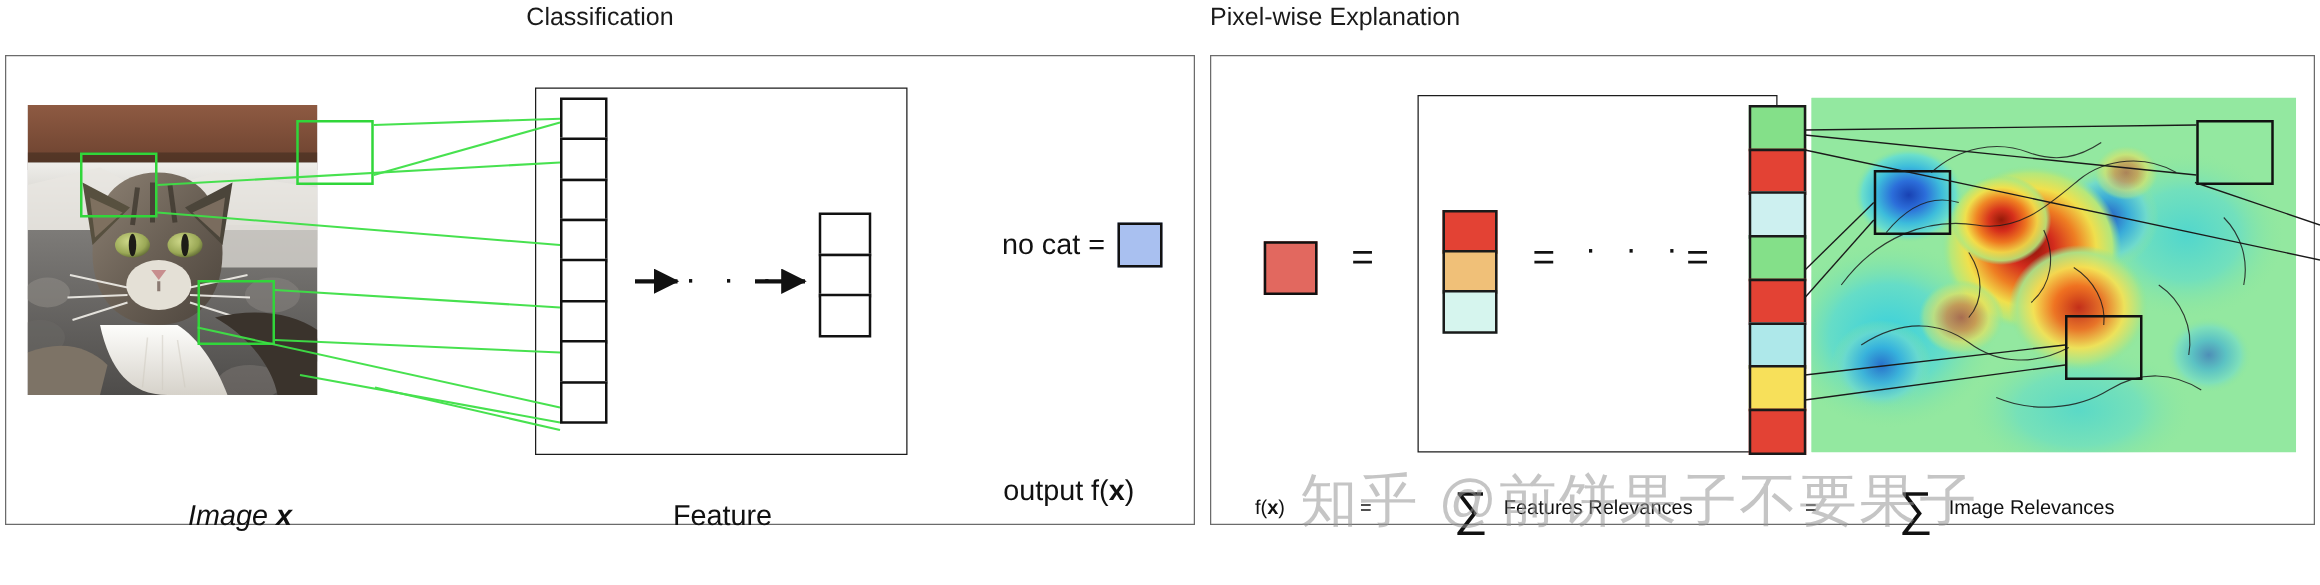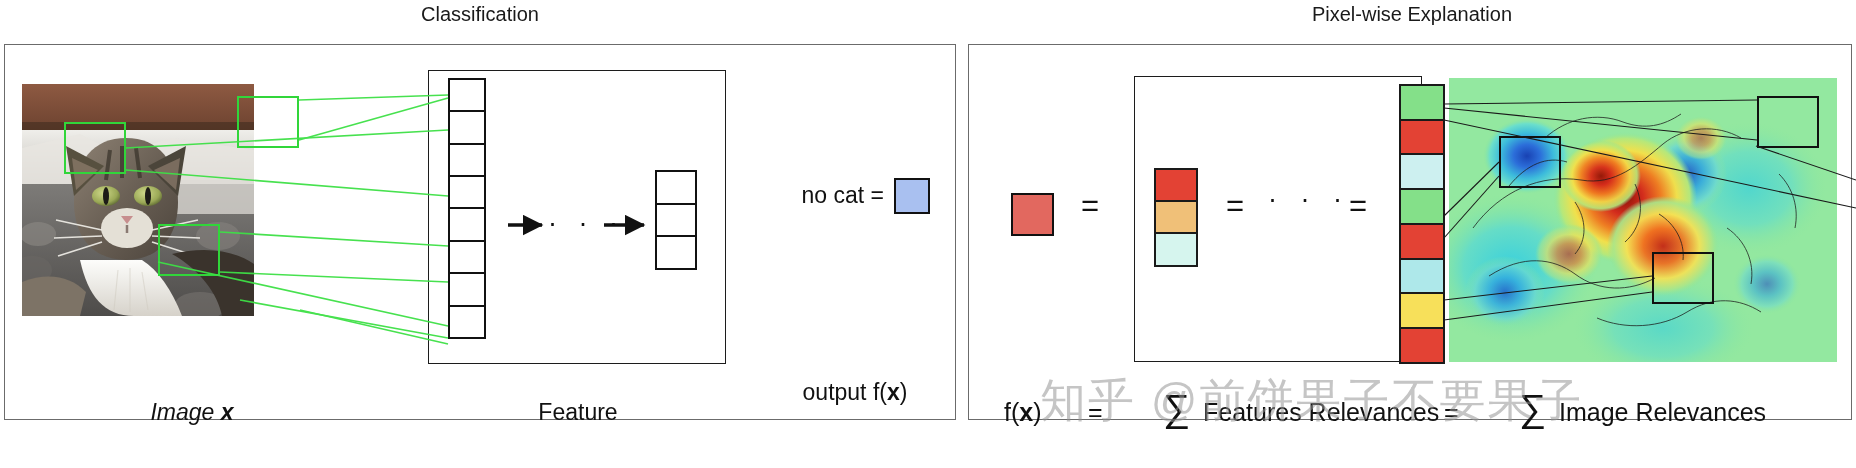--- a/index.html
+++ b/index.html
@@ -1,20 +1,20 @@
 <!DOCTYPE html>
 <html><head>
 <meta charset="utf-8">
 <style>
   html,body{margin:0;padding:0;background:#ffffff;}
   body{width:1856px;height:468px;font-family:"Liberation Sans",sans-serif;position:relative;overflow:hidden;}
 
   .panel-title{position:absolute;font-size:20px;color:#1a1a1a;white-space:nowrap;}
   #title-left{left:0;top:3px;width:960px;text-align:center;}
-  #title-right{left:968px;top:3px;width:888px;text-align:center;}
+  #title-right{left:968px;top:3px;width:888px;}
 
   .panel{position:absolute;background:#fff;border:1.5px solid #6b6b6b;box-sizing:border-box;}
   #panel-left{left:4px;top:44px;width:952px;height:376px;}
   #panel-right{left:968px;top:44px;width:884px;height:376px;}
 
   
   #photoArea{
     position:absolute;left:22px;top:84px;
     width:232px;height:232px;
     overflow:hidden;
@@ -61,21 +61,21 @@
   #pix-col{position:absolute;left:1399px;top:84px;width:46px;height:278px;}
   .pix-cell{width:46px;height:37.1px;border:2.4px solid #1a1a1a;box-sizing:border-box;margin-top:-2.4px;}
   .pix-cell:first-child{margin-top:0;}
 
   
   #heatmap{position:absolute;left:1449px;top:78px;width:388px;height:284px;overflow:hidden;}
   .blk-box{position:absolute;border:2.4px solid #111;box-sizing:border-box;}
 
   
   #eqrow{position:absolute;left:1000px;top:390px;width:850px;height:42px;}
-  .eqtxt{position:absolute;font-size:25px;color:#111;white-space:nowrap;}
+  .eqtxt{position:absolute;font-size:16px;color:#111;white-space:nowrap;}
   .sig{font-size:38px;line-height:0.9;}
 
   
   #watermark{position:absolute;left:1040px;top:370px;width:790px;height:60px;
     font-size:46px;color:rgba(150,150,150,0.55);white-space:nowrap;letter-spacing:2px;}
 
   
   svg.ovl{position:absolute;left:0;top:0;width:1856px;height:468px;pointer-events:none;}
 </style>
 </head>

